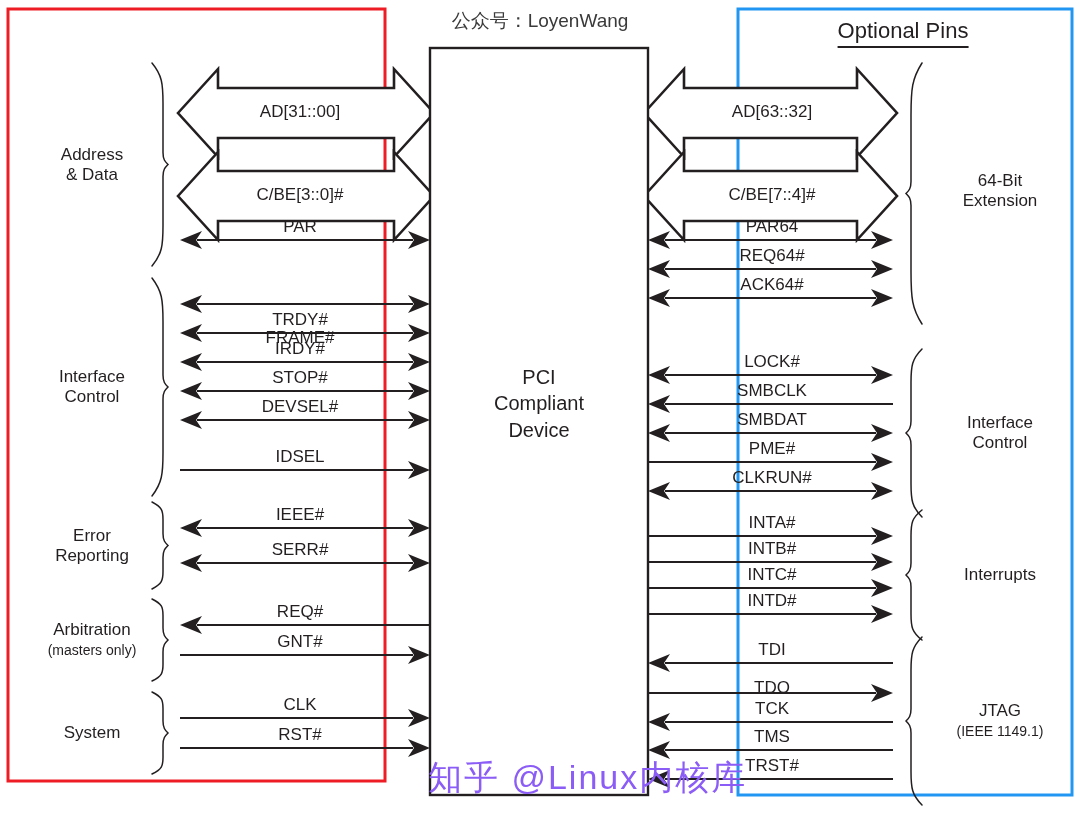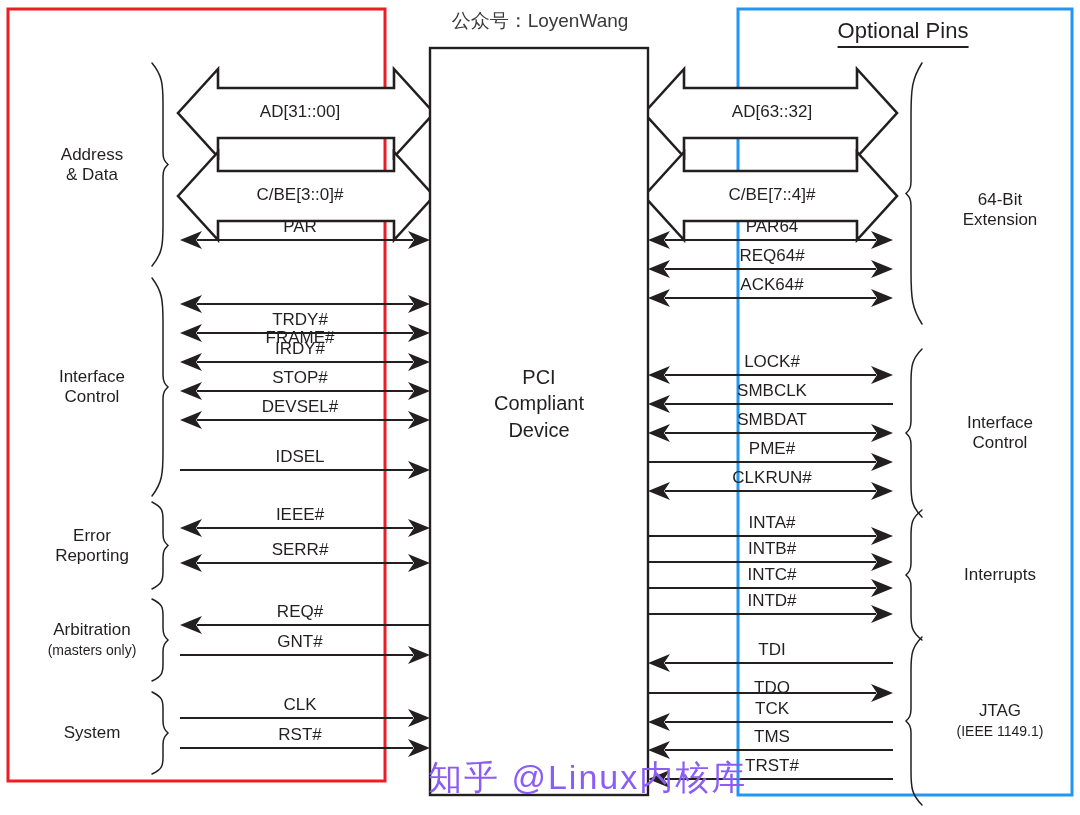--- a/index.html
+++ b/index.html
@@ -250,21 +250,21 @@
       <div class="lbl sig-label" style="left: 300px; top: 632px;">GNT#</div>
       <div class="lbl grp-label" style="left: 92px; top: 640px;"><span>Arbitration</span><br><span class="grp-sub">(masters only)</span></div>
       <div class="lbl sig-label" style="left: 300px; top: 695px;">CLK</div>
       <div class="lbl sig-label" style="left: 300px; top: 725px;">RST#</div>
       <div class="lbl grp-label" style="left: 92px; top: 733px;"><span>System</span></div>
       <div class="lbl sig-label" style="left: 772px; top: 102px;">AD[63::32]</div>
       <div class="lbl sig-label" style="left: 772px; top: 185px;">C/BE[7::4]#</div>
       <div class="lbl sig-label" style="left: 772px; top: 217px;">PAR64</div>
       <div class="lbl sig-label" style="left: 772px; top: 246px;">REQ64#</div>
       <div class="lbl sig-label" style="left: 772px; top: 275px;">ACK64#</div>
-      <div class="lbl grp-label" style="left: 1000px; top: 210px;"><span>64-Bit</span><br><span>Extension</span></div>
+      <div class="lbl grp-label" style="left: 1000px; top: 191px;"><span>64-Bit</span><br><span>Extension</span></div>
       <div class="lbl sig-label" style="left: 772px; top: 352px;">LOCK#</div>
       <div class="lbl sig-label" style="left: 772px; top: 381px;">SMBCLK</div>
       <div class="lbl sig-label" style="left: 772px; top: 410px;">SMBDAT</div>
       <div class="lbl sig-label" style="left: 772px; top: 439px;">PME#</div>
       <div class="lbl sig-label" style="left: 772px; top: 468px;">CLKRUN#</div>
       <div class="lbl grp-label" style="left: 1000px; top: 433px;"><span>Interface</span><br><span>Control</span></div>
       <div class="lbl sig-label" style="left: 772px; top: 513px;">INTA#</div>
       <div class="lbl sig-label" style="left: 772px; top: 539px;">INTB#</div>
       <div class="lbl sig-label" style="left: 772px; top: 565px;">INTC#</div>
       <div class="lbl sig-label" style="left: 772px; top: 591px;">INTD#</div>

